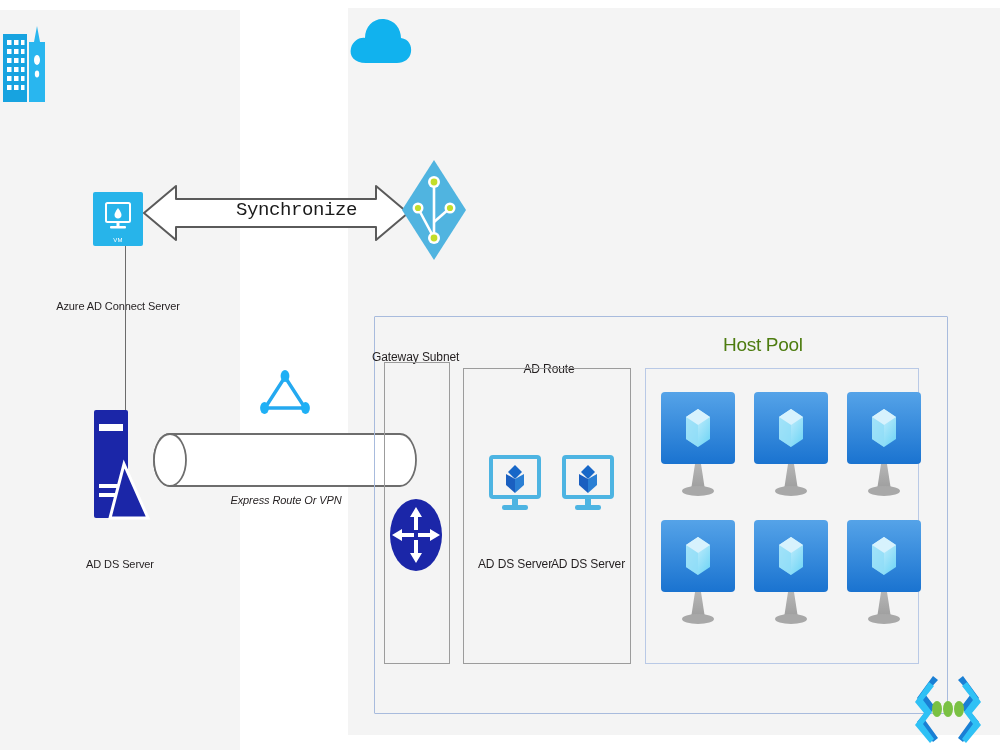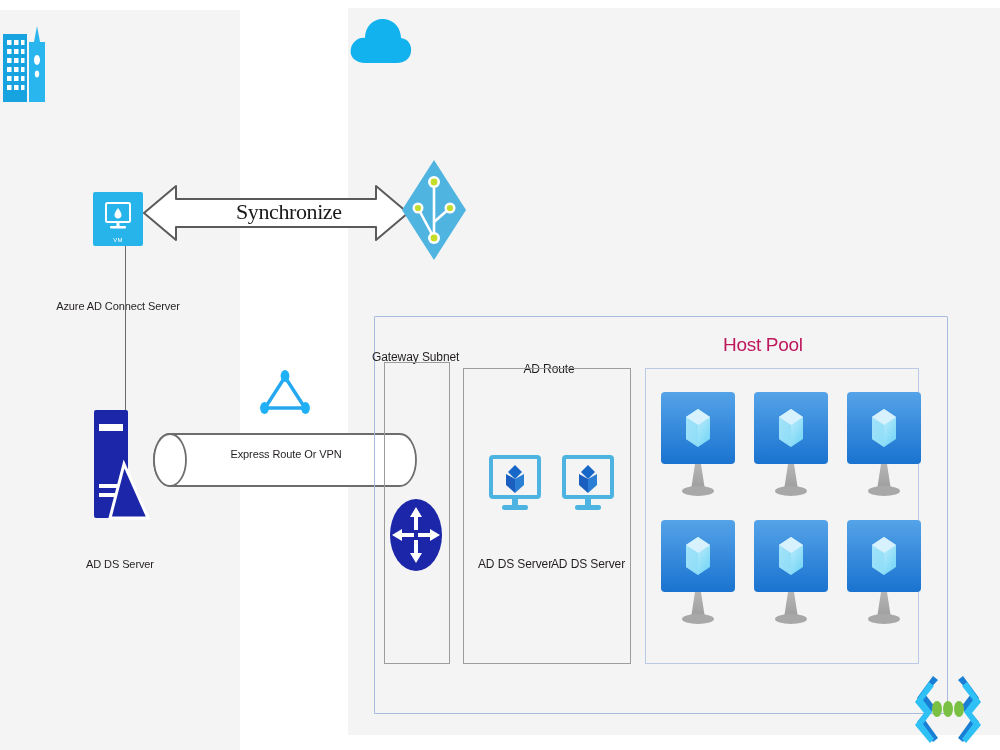--- a/index.html
+++ b/index.html
@@ -75,31 +75,31 @@
     position: absolute;
     background: #6b6b6b;
   }
 
   
   #tube-wrap { position: absolute; }
 
   
   #sync-label {
     position: absolute;
-    font-size: 22px;
+    font-size: 19px;
     color: #1a1a1a;
-    font-family: Liberation Serif, serif;
+    font-family: Liberation Mono, monospace;
     letter-spacing: -0.4px;
     white-space: nowrap;
   }
 
   #hostpool-title {
     position: absolute;
     font-size: 19px;
-    color: #be185d;
+    color: #4d7c0f;
     letter-spacing: -0.3px;
     white-space: nowrap;
     text-align: center;
   }
 
   .vm-tile { position: absolute; }
   .ad-mon  { position: absolute; }
   svg { display: block; overflow: visible; }
 </style>
 </head>
@@ -212,21 +212,21 @@
       </g>
     </svg>
   </div>
 
   <div id="tube-wrap" style="left:152px; top:432px;">
     <svg width="264" height="56" viewBox="0 0 264 56">
       <path d="M18 2 L248 2 A16 26 0 0 1 248 54 L18 54 A16 26 0 0 1 18 2 Z" fill="#ffffff" stroke="#6d6d6d" stroke-width="1.8"></path>
       <ellipse cx="18" cy="28" rx="16" ry="26" fill="#ffffff" stroke="#6d6d6d" stroke-width="1.8"></ellipse>
     </svg>
   </div>
-  <div class="lbl" style="left:162px; top:428px; width:248px; font-size:11px;">Express Route Or VPN</div>
+  <div class="lbl" style="left:162px; top:474px; width:248px; font-size:11px;font-style:italic;">Express Route Or VPN</div>
 
   <div class="box vnet-box" style="left:374px; top:316px; width:572px; height:396px;"></div>
 
   <div class="lbl lbl-sm" style="left:372px; top:331px; width:106px; text-align:left;">Gateway Subnet</div>
   <div class="box subnet-box" style="left:384px; top:362px; width:64px; height:300px;"></div>
 
   <div style="position:absolute; left:388px; top:498px;">
     <svg width="56" height="74" viewBox="0 0 56 74">
       <ellipse cx="28" cy="37" rx="26" ry="36" fill="#1b26a8"></ellipse>
       <g fill="#ffffff">

